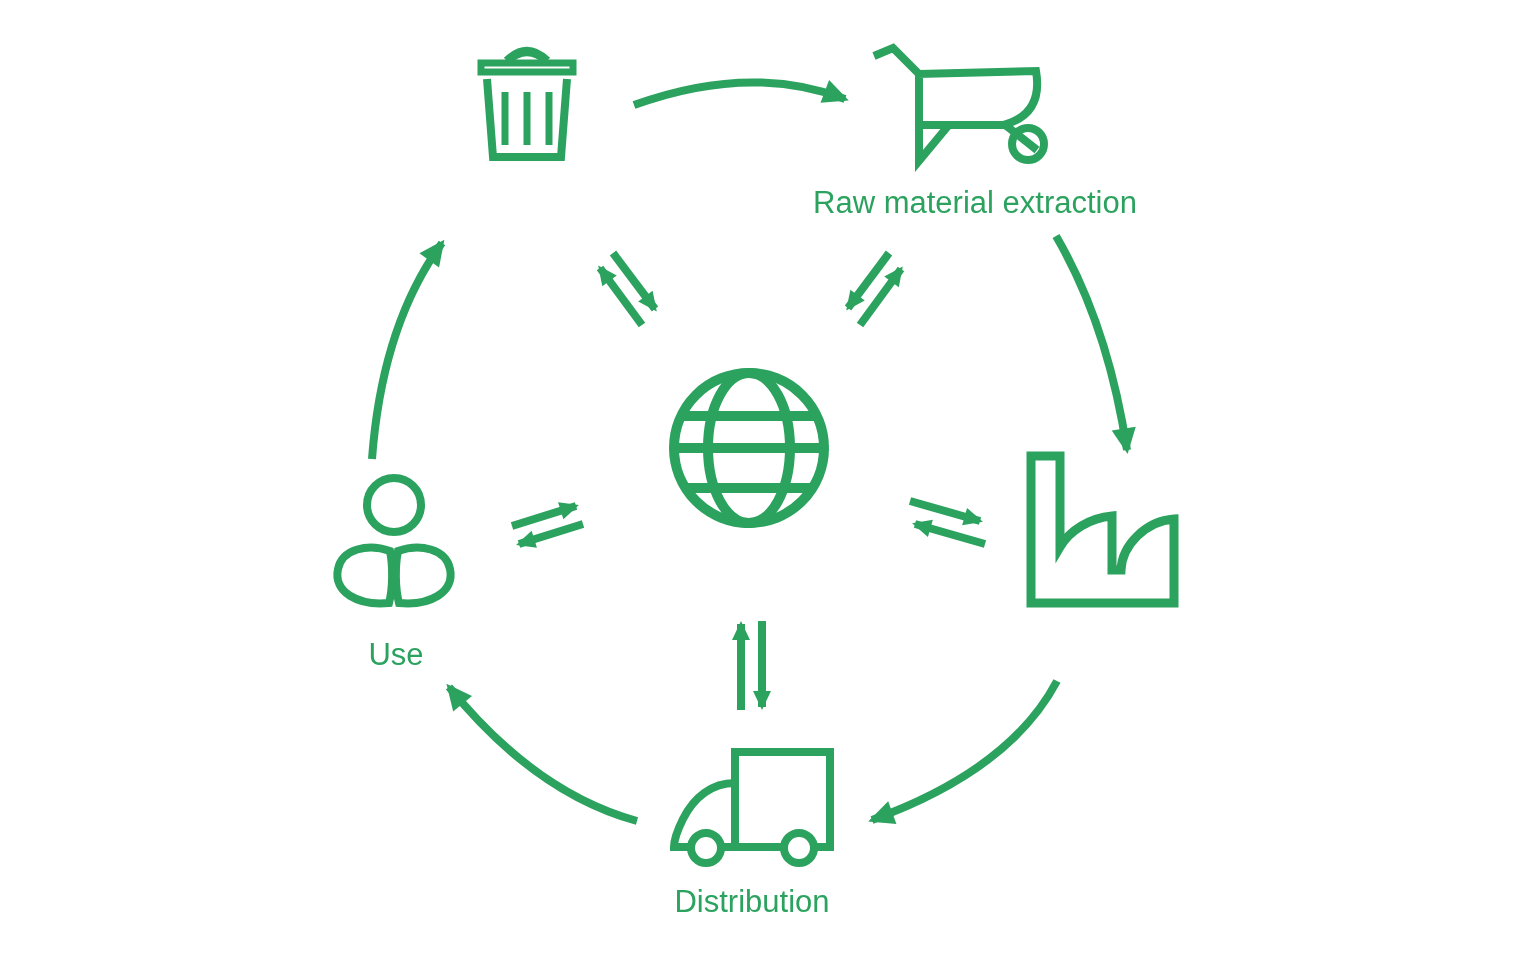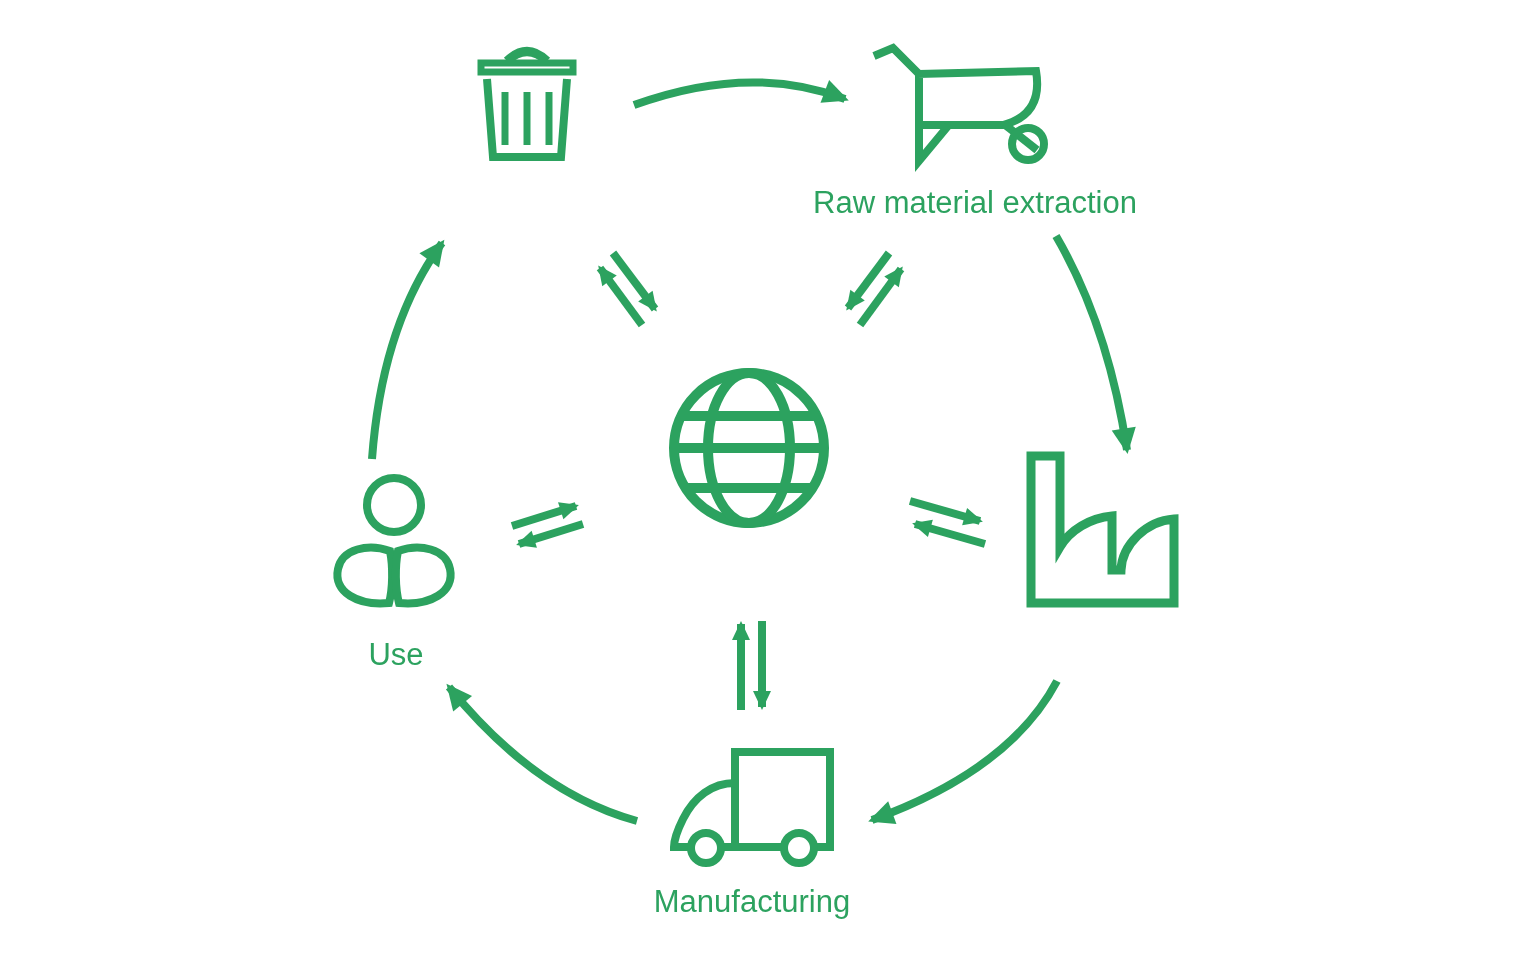--- a/index.html
+++ b/index.html
@@ -106,16 +106,16 @@
         <line x1="985" y1="544" x2="915" y2="524" marker-end="url(#head-small)"></line>
       </g>
       <g>
         <line x1="741" y1="710" x2="741" y2="624" marker-end="url(#head-small)"></line>
         <line x1="762" y1="621" x2="762" y2="707" marker-end="url(#head-small)"></line>
       </g>
     </g>
   </svg>
 
   <div class="stage-label" style="left:975px;top:186px">Raw material extraction</div>
-  <div class="stage-label" style="left:752px;top:885px">Manufacturing</div>
+  <div class="stage-label" style="left:752px;top:885px">Distribution</div>
   <div class="stage-label" style="left:396px;top:638px">Use</div>
 
 </div>
 
 </body></html>

